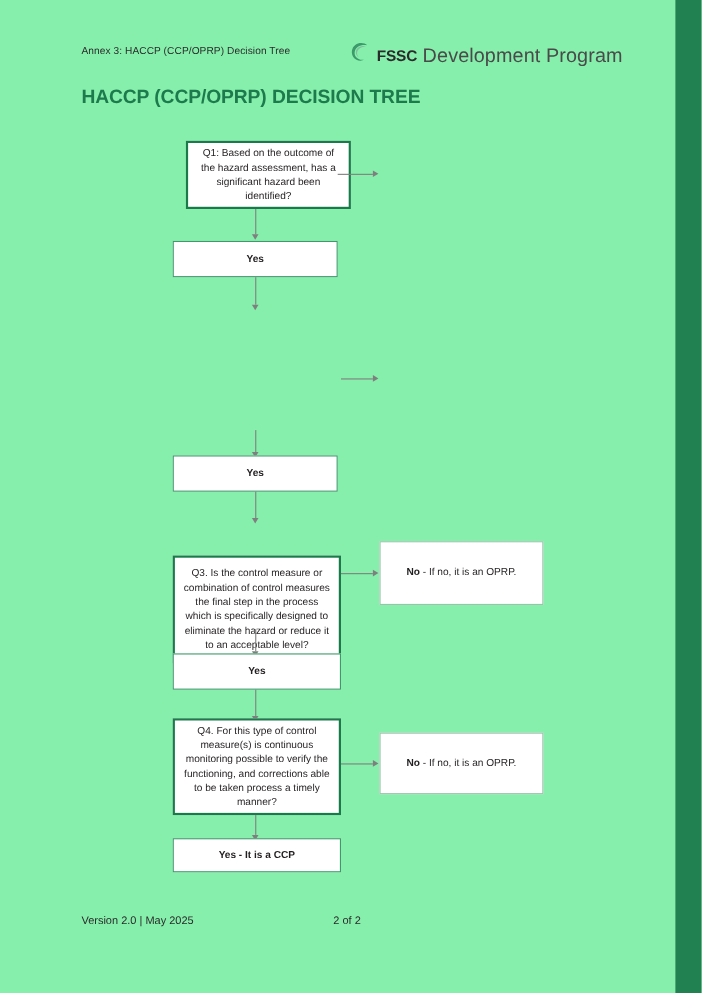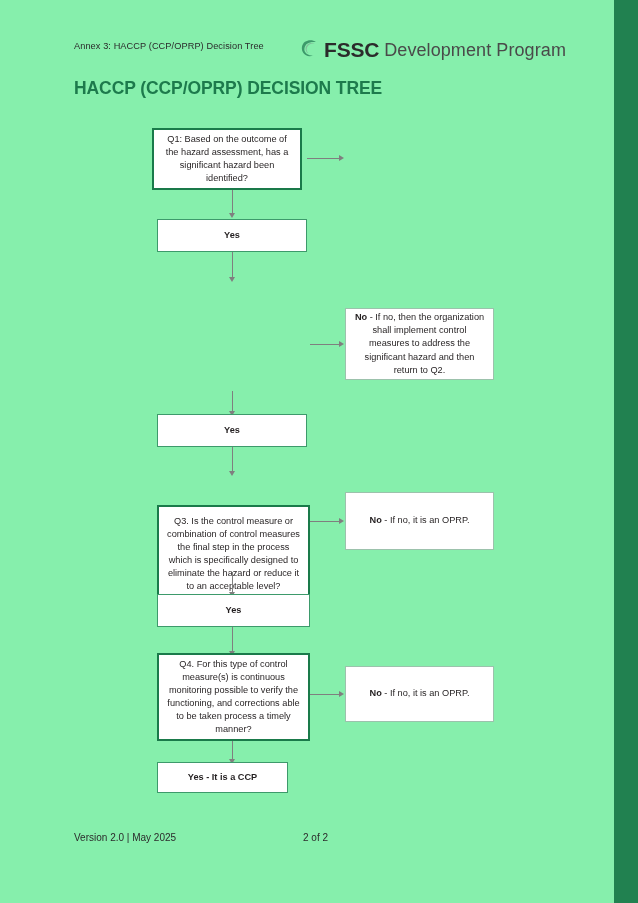--- a/index.html
+++ b/index.html
@@ -52,21 +52,21 @@
     position: absolute;
     right: 0;
     top: 0;
     display: flex;
     align-items: center;
     gap: 5px;
     white-space: nowrap;
   }
   #brand-mark { display: block; }
   #brand-fssc {
-    font-size: 21px;
+    font-size: 14px;
     font-weight: bold;
     color: #2b2b2b;
     letter-spacing: -0.01em;
   }
   #brand-program {
     font-size: 18px;
     font-weight: normal;
     color: #4a4a4a;
     letter-spacing: 0.005em;
   }
@@ -180,21 +180,21 @@
       </span>
       <span id="brand-fssc">FSSC</span>
       <span id="brand-program">Development Program</span>
     </div>
   </div>
 
   <h1 id="page-title">HACCP (CCP/OPRP) DECISION TREE</h1>
 
   <div id="flow">
 
-    <div class="node q" style="left:152px; top:128px; width:150px; height:62px;">
+    <div class="node q" style="left:169px; top:128px; width:150px; height:62px;">
       <span class="txt">Q1: Based on the outcome of the hazard assessment, has a significant hazard been identified?</span>
     </div>
 
     <div class="conn h" style="left:307px; top:158px; width:32px;"></div>
     <div class="arrowhead right" style="left:339px; top:155px;"></div>
 
 
     <div class="conn v" style="left:232px; top:190px; height:23px;"></div>
     <div class="arrowhead down" style="left:229px; top:213px;"></div>
 
@@ -202,23 +202,20 @@
       <span class="txt">Yes</span>
     </div>
 
     <div class="conn v" style="left:232px; top:252px; height:25px;"></div>
     <div class="arrowhead down" style="left:229px; top:277px;"></div>
 
 
     <div class="conn h" style="left:310px; top:344px; width:29px;"></div>
     <div class="arrowhead right" style="left:339px; top:341px;"></div>
 
-    <div class="node no" style="left:345px; top:308px; width:149px; height:72px;">
-      <span class="txt"><span class="b">No</span><span> - If no, then the organization shall implement control measures to address the significant hazard and then return to Q2.</span></span>
-    </div>
 
     <div class="conn v" style="left:232px; top:391px; height:20px;"></div>
     <div class="arrowhead down" style="left:229px; top:411px;"></div>
 
     <div class="node yes" style="left:157px; top:414px; width:150px; height:33px;">
       <span class="txt">Yes</span>
     </div>
 
     <div class="conn v" style="left:232px; top:447px; height:24px;"></div>
     <div class="arrowhead down" style="left:229px; top:471px;"></div>
@@ -251,21 +248,21 @@
     <div class="conn h" style="left:310px; top:694px; width:29px;"></div>
     <div class="arrowhead right" style="left:339px; top:691px;"></div>
 
     <div class="node no" style="left:345px; top:666px; width:149px; height:56px;">
       <span class="txt"><span class="b">No</span><span> - If no, it is an OPRP.</span></span>
     </div>
 
     <div class="conn v" style="left:232px; top:741px; height:18px;"></div>
     <div class="arrowhead down" style="left:229px; top:759px;"></div>
 
-    <div class="node ccp" style="left:157px; top:762px; width:131px; height:31px;">
+    <div class="node ccp" style="left:157px; top:762px; width:153px; height:31px;">
       <span class="txt">Yes - It is a CCP</span>
     </div>
 
   </div>
 
   <div id="footer">
     <span id="footer-version">Version 2.0 | May 2025</span>
     <span id="footer-page">2 of 2</span>
   </div>
 

